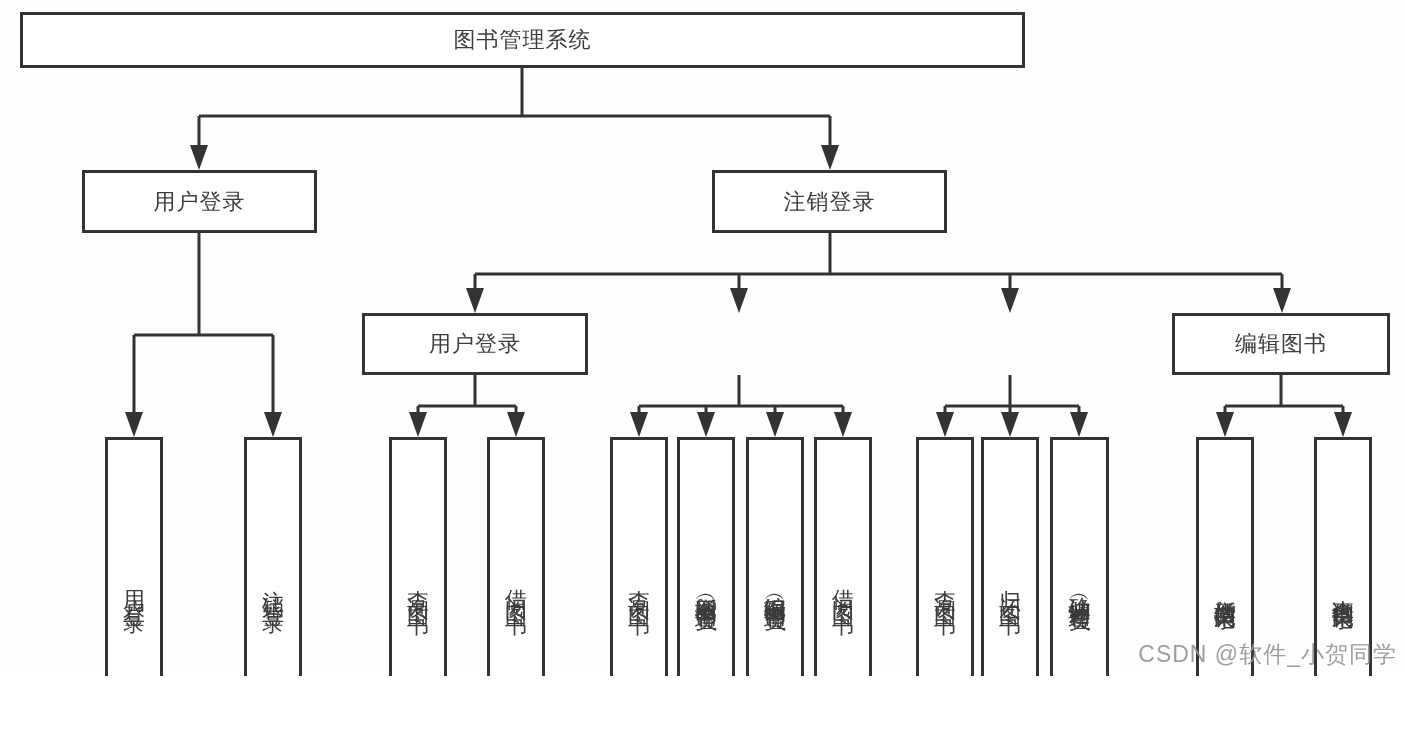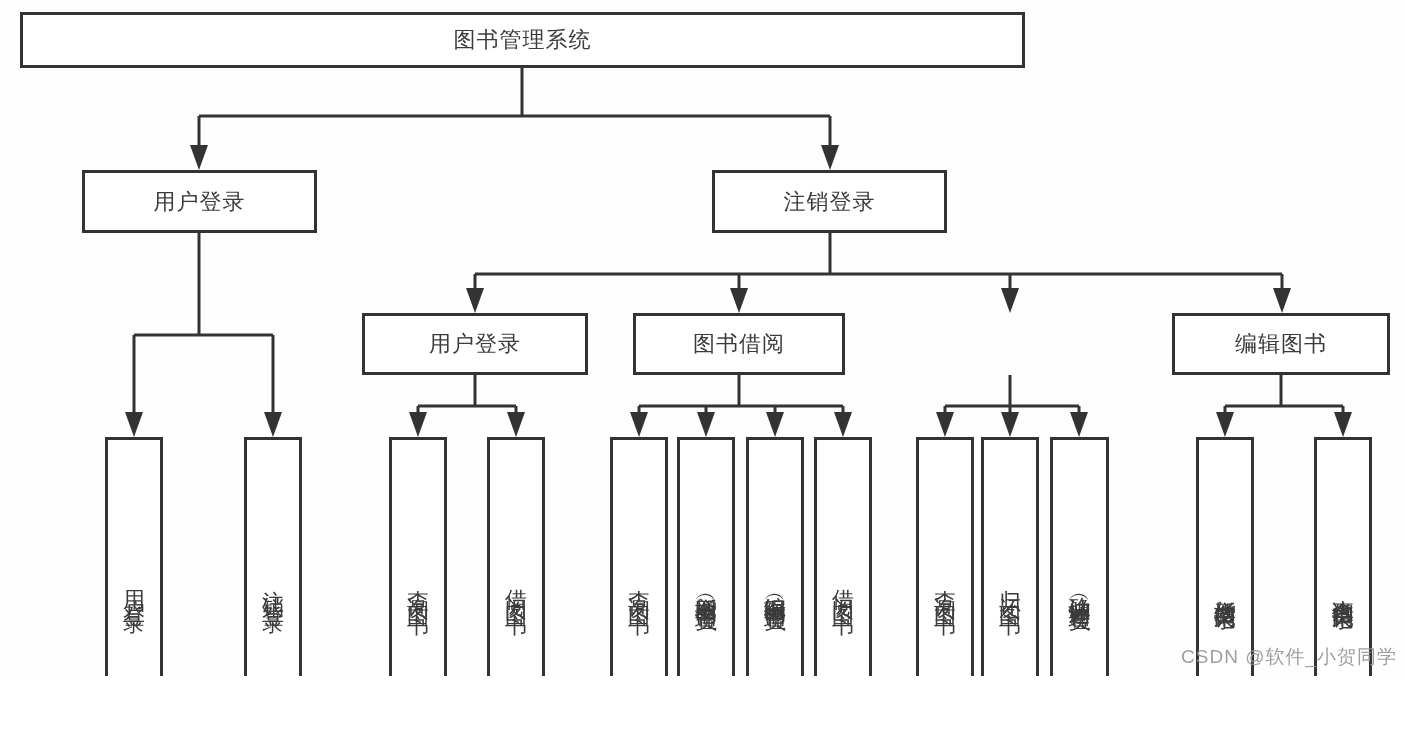--- a/index.html
+++ b/index.html
@@ -15,21 +15,21 @@
     font-size:22px;letter-spacing:1px;z-index:2;line-height:1;
     white-space:nowrap;
   }
   .v{
     writing-mode:vertical-rl;text-orientation:mixed;
     letter-spacing:8px;padding-top:4px;white-space:normal;
   }
   .v.long{letter-spacing:2px;}
   .watermark{
     position:absolute;right:8px;bottom:6px;z-index:5;
-    font-size:19px;color:rgba(150,150,150,0.92);letter-spacing:1px;
+    font-size:23px;color:rgba(150,150,150,0.92);letter-spacing:1px;
   }
 </style>
 </head>
 <body>
 
 <div class="stage">
 
   <svg class="connectors" width="1405" height="747" viewBox="0 0 1405 747">
     <g stroke="#333" stroke-width="3" fill="none">
 
@@ -69,21 +69,20 @@
       <polygon points="1334,412 1352,412 1343,437"></polygon>
     </g>
   </svg>
 
   <div class="box" style="left:20px;top:12px;width:1005px;height:56px">图书管理系统</div>
 
   <div class="box" style="left:82px;top:170px;width:235px;height:63px">用户登录</div>
   <div class="box" style="left:712px;top:170px;width:235px;height:63px">注销登录</div>
 
   <div class="box" style="left:362px;top:313px;width:226px;height:62px">用户登录</div>
-  <div class="box" style="left:633px;top:313px;width:212px;height:62px">图书借阅</div>
   <div class="box" style="left:1172px;top:313px;width:218px;height:62px">编辑图书</div>
 
   <div class="box v" style="left:105px;top:437px;width:58px;height:298px">用户登录</div>
   <div class="box v" style="left:244px;top:437px;width:58px;height:298px">注销登录</div>
 
   <div class="box v" style="left:389px;top:437px;width:58px;height:298px">查询图书</div>
   <div class="box v" style="left:487px;top:437px;width:58px;height:298px">借阅图书</div>
 
   <div class="box v" style="left:610px;top:437px;width:58px;height:298px">查询图书</div>
   <div class="box v long" style="left:677px;top:437px;width:58px;height:298px">新增图书（管理员）</div>

